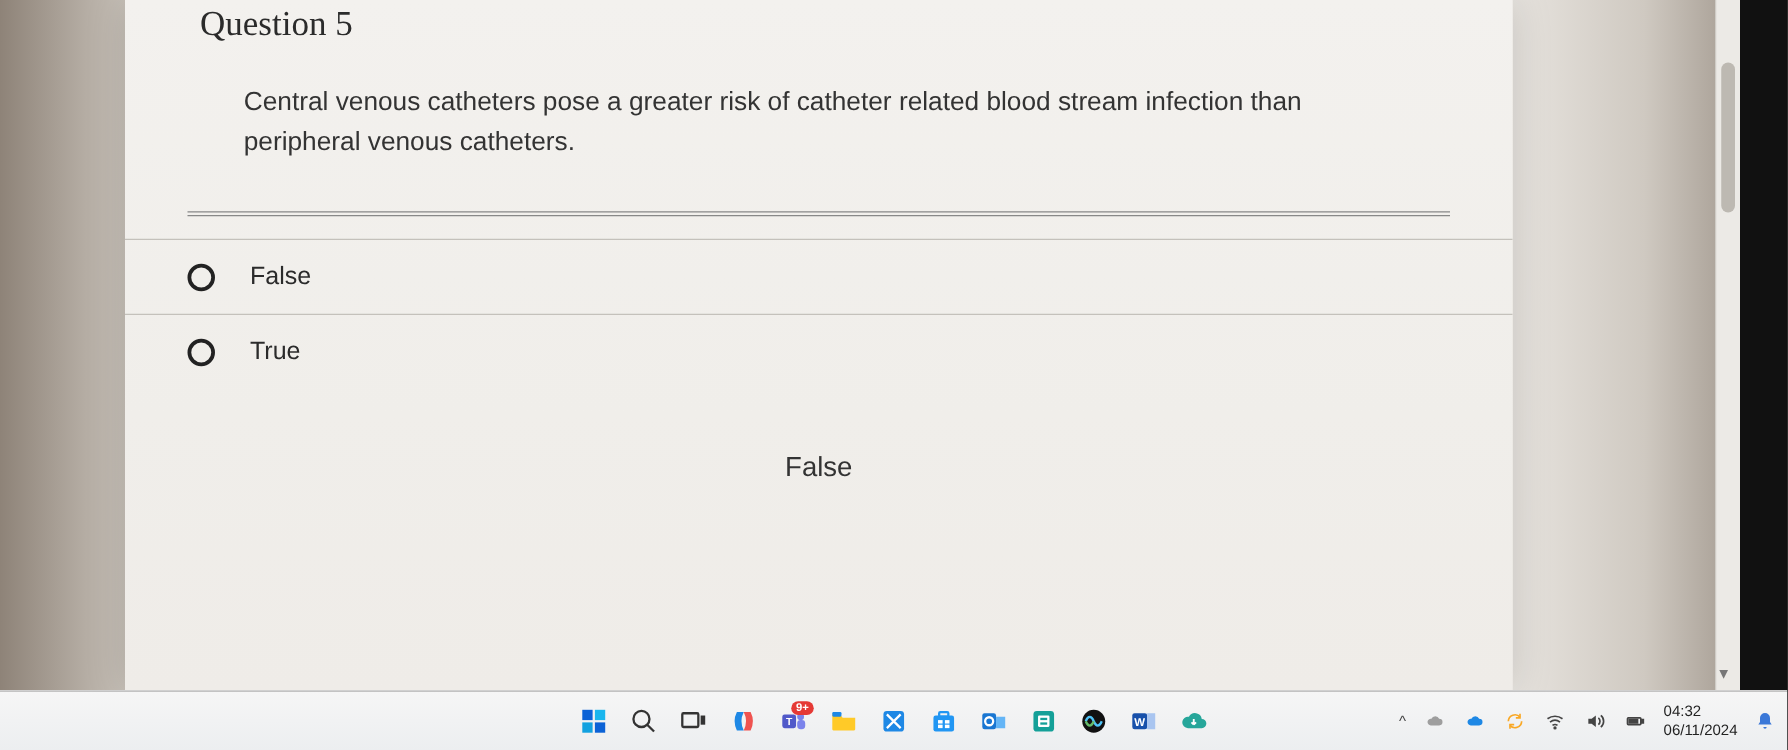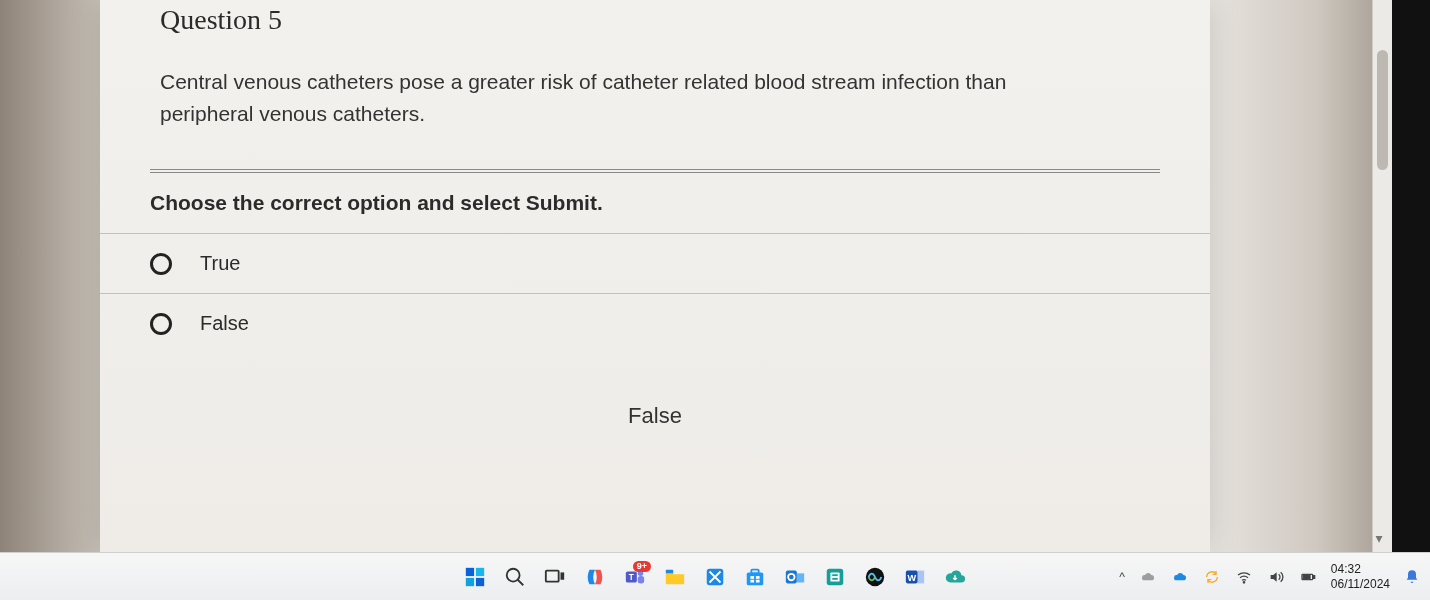--- a/index.html
+++ b/index.html
@@ -27,20 +27,21 @@
     padding: 4px 0 30px 60px;
     color: #2b2b2b;
   }
 
   .q-text {
     font-size: 21px;
     line-height: 1.5;
     padding: 0 120px 40px 60px;
     color: #333;
     font-weight: 400;
+    margin-left: 35px;
   }
 
   .hr-dbl {
     margin: 0 50px 18px 50px;
     height: 4px;
     border-top: 1px solid #888;
     border-bottom: 1px solid #888;
   }
 
   .instruction {
@@ -137,29 +138,28 @@
 </style>
 </head>
 <body>
 
 <div class="screen">
 
   <div class="quiz-card">
     <div class="q-heading">Question 5</div>
     <div class="q-text">Central venous catheters pose a greater risk of catheter related blood stream infection than peripheral venous catheters.</div>
     <div class="hr-dbl"></div>
-    <div class="instruction">Choose the correct option and select Submit.</div>
-
+
+    <div class="option-row">
+      <span class="radio"></span>
+      <span class="option-label">False</span>
+    </div>
     <div class="option-row">
       <span class="radio"></span>
       <span class="option-label">True</span>
-    </div>
-    <div class="option-row">
-      <span class="radio"></span>
-      <span class="option-label">False</span>
     </div>
 
     <div class="submit-area">
       <button class="submit-btn">False</button>
     </div>
   </div>
 
   <div class="right-scroll">
     <div class="thumb"></div>
   </div>

